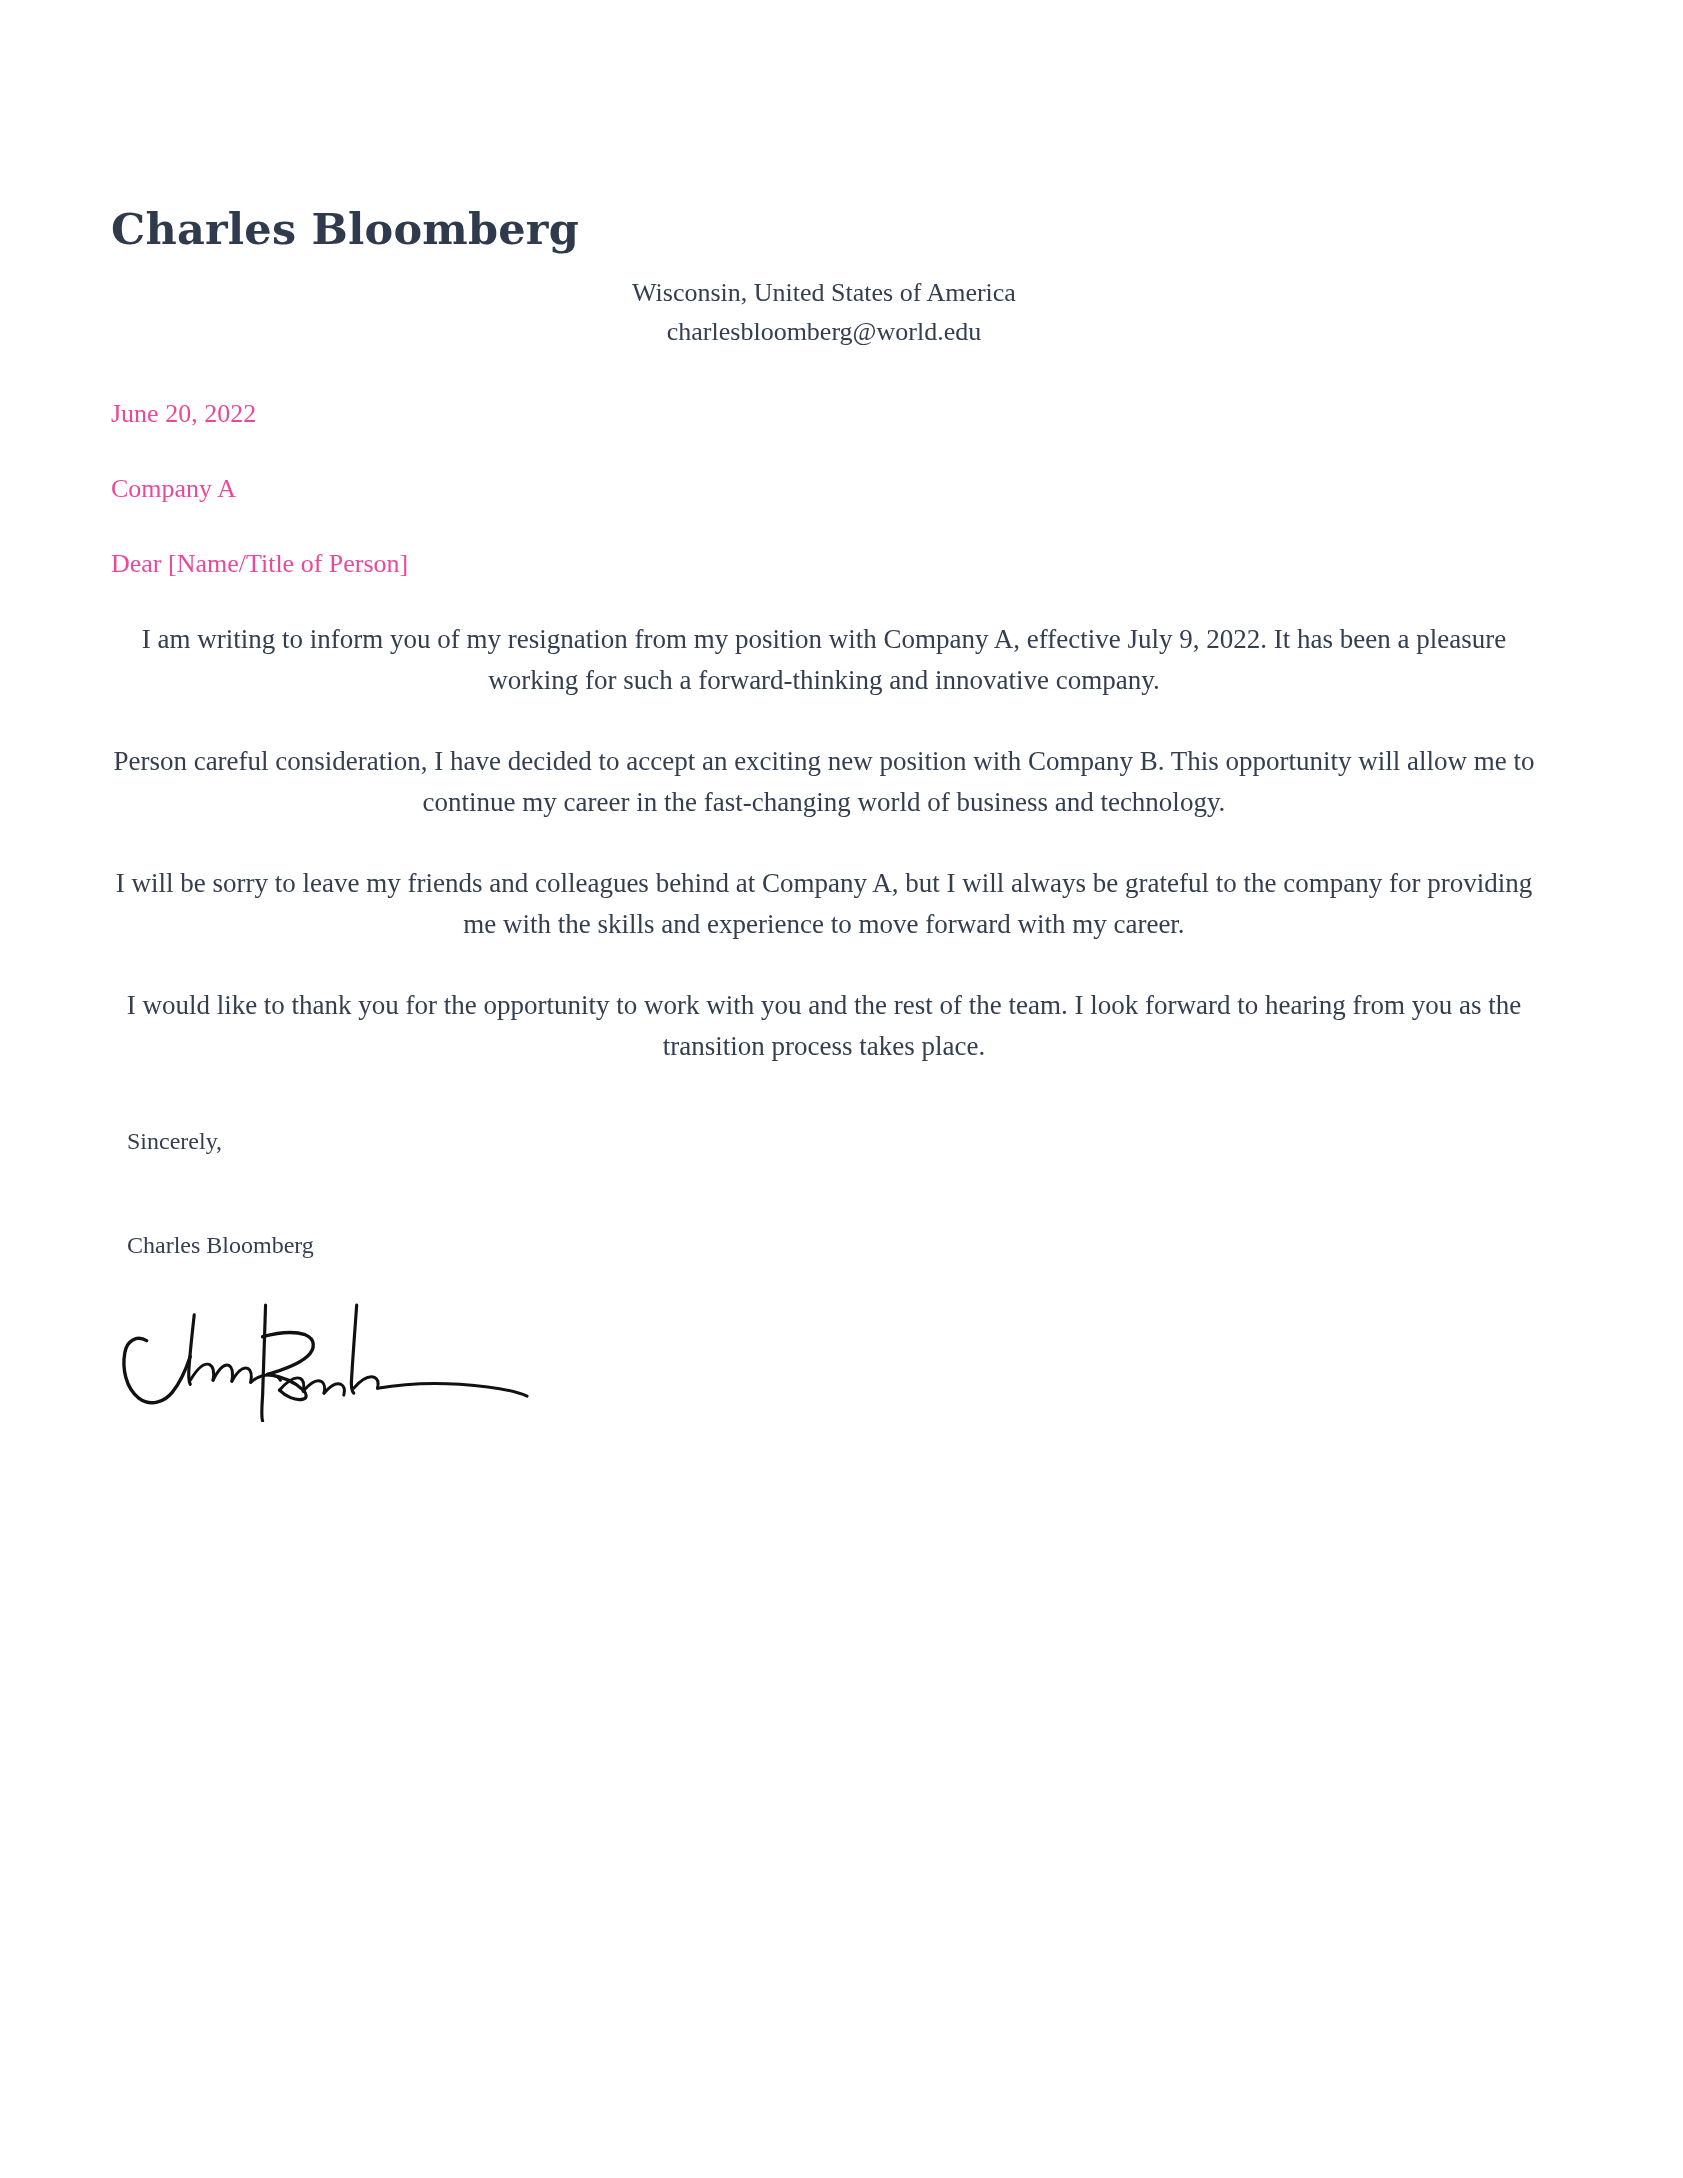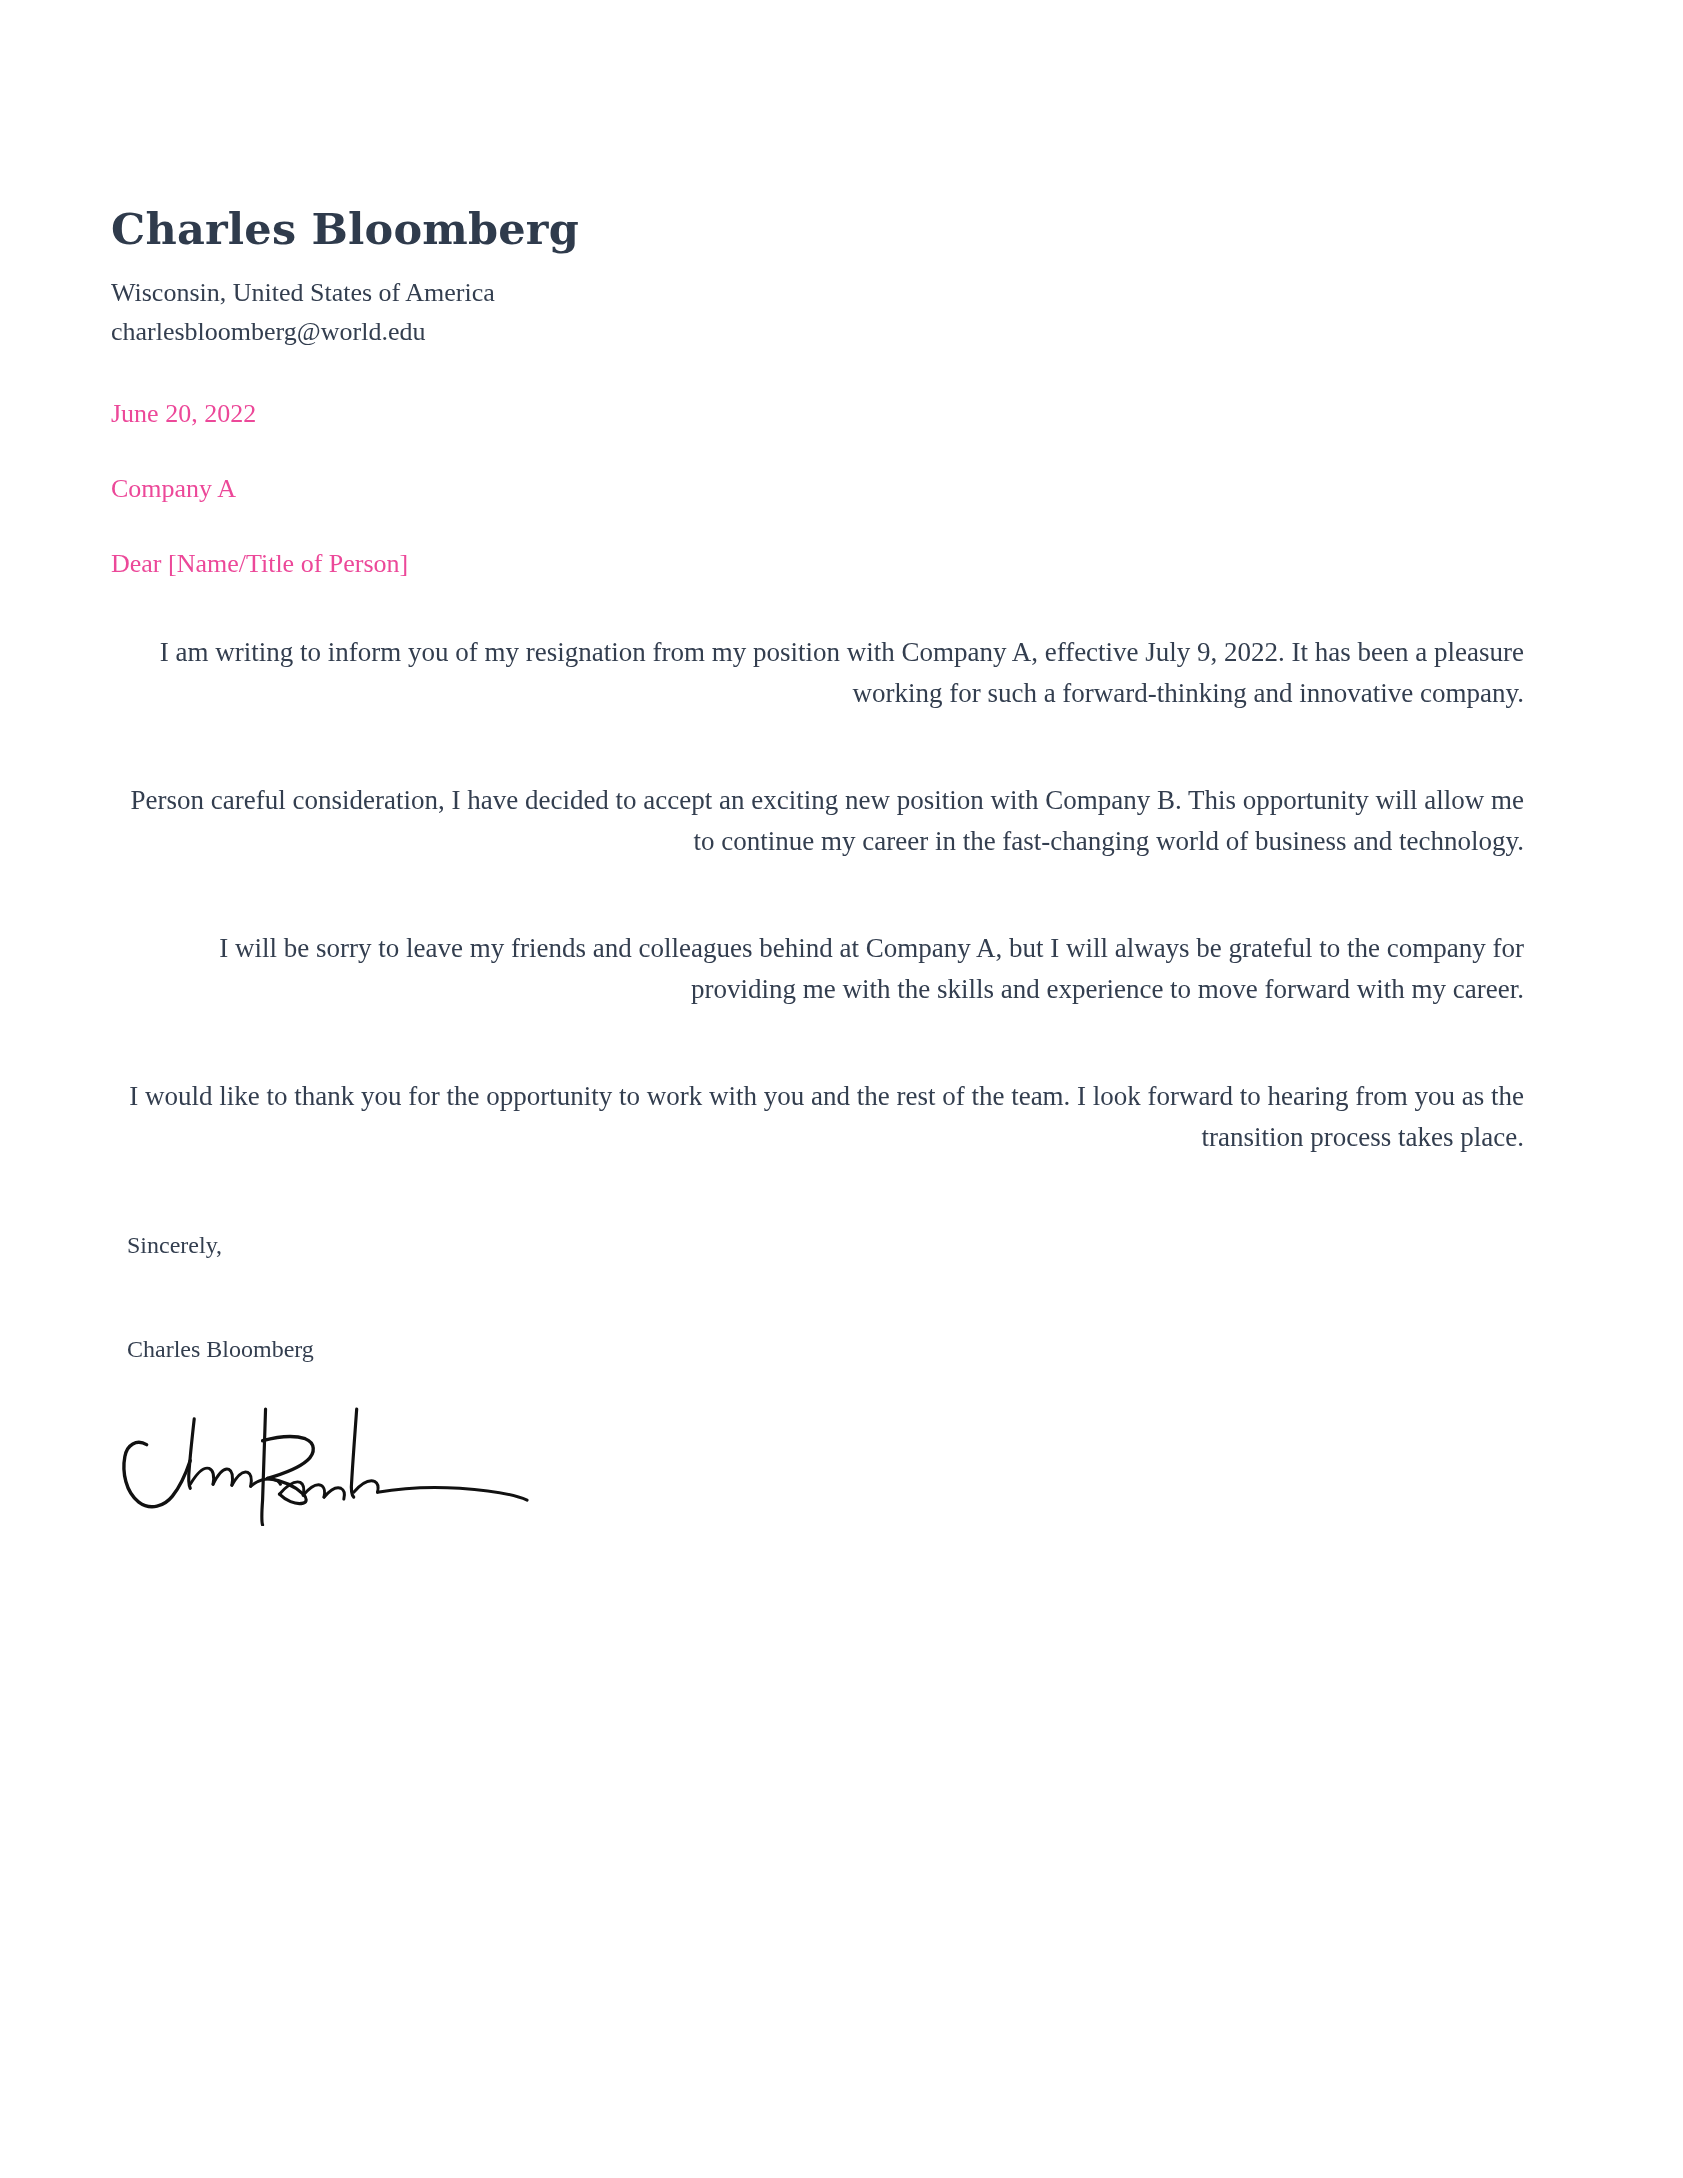--- a/index.html
+++ b/index.html
@@ -33,35 +33,36 @@
     margin: 0 0 18px 0;
   }
   .contact-block {
     margin: 0 0 0 0;
   }
   .contact-line {
     font-size: 26px;
     line-height: 1.52;
     color: #333e4f;
     margin: 0;
+    text-align: center;
   }
   .spacer-lg { height: 42px; }
   .spacer-md { height: 36px; }
   .meta-line {
     font-size: 26px;
     line-height: 1.5;
     color: #ec4899;
     margin: 0;
   }
   .body-para {
     font-size: 27px;
     line-height: 1.52;
     color: #333e4f;
-    margin: 13px;
-    text-align: right;
+    margin: 0;
+    text-align: center;
   }
   .para-gap { height: 40px; }
   .closing-line {
     font-size: 24px;
     line-height: 1.5;
     color: #333e4f;
     margin: 16px;
   }
   .signature-wrap {
     margin-top: 30px;

